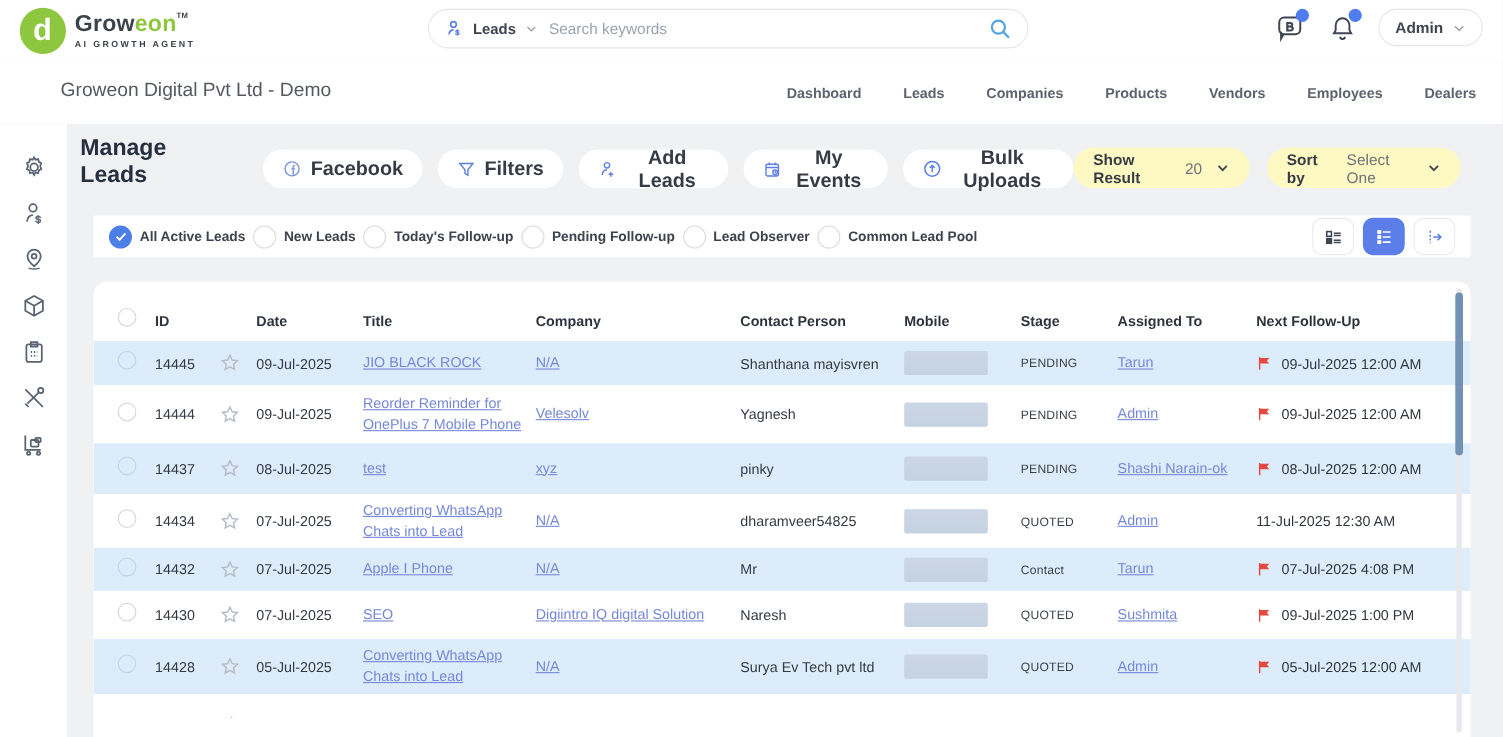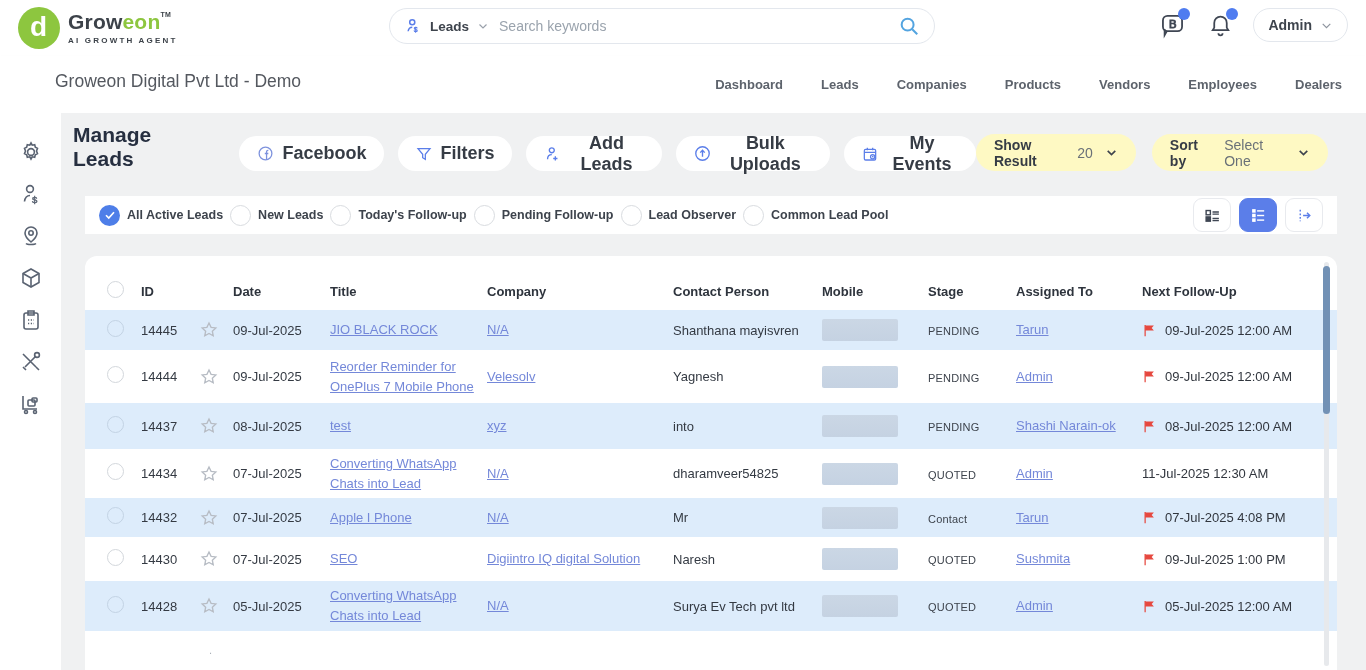--- a/index.html
+++ b/index.html
@@ -233,37 +233,37 @@
             <svg width="17" height="17" viewBox="0 0 24 24" fill="none" stroke="#5b7ee9" stroke-width="1.9">
               <circle cx="11" cy="7.5" r="3.5"></circle>
               <path d="M5 20 c 0-4 2.5-6.5 6-6.5"></path>
               <path d="M16 16 v 6 M13 19 h 6"></path>
             </svg>
           </span>
           <span>Add Leads</span>
         </button>
         <button class="pill">
           <span class="picon">
-            <svg width="17" height="17" viewBox="0 0 24 24" fill="none" stroke="#5b7ee9" stroke-width="1.9">
-              <circle cx="12" cy="12" r="9.5"></circle>
-              <path d="M12 16.5 V 8 M8.8 10.8 L 12 7.5 L 15.2 10.8"></path>
-            </svg>
-          </span>
-          <span>Bulk Uploads</span>
-        </button>
-        <button class="pill">
-          <span class="picon">
             <svg width="16" height="16" viewBox="0 0 24 24" fill="none" stroke="#5b7ee9" stroke-width="1.9">
               <rect x="3.5" y="5" width="17" height="16" rx="2"></rect>
               <path d="M3.5 9.5 H 20.5 M8 2.5 V 6.5 M16 2.5 V 6.5"></path>
               <circle cx="16" cy="16" r="3.2"></circle>
               <path d="M16 14.5 V 16 L 17.2 16.8"></path>
             </svg>
           </span>
           <span>My Events</span>
+        </button>
+        <button class="pill">
+          <span class="picon">
+            <svg width="17" height="17" viewBox="0 0 24 24" fill="none" stroke="#5b7ee9" stroke-width="1.9">
+              <circle cx="12" cy="12" r="9.5"></circle>
+              <path d="M12 16.5 V 8 M8.8 10.8 L 12 7.5 L 15.2 10.8"></path>
+            </svg>
+          </span>
+          <span>Bulk Uploads</span>
         </button>
       </div>
     <div class="right-pills">
       <div class="sel-pill">
         <span class="lab">Show Result</span>
         <span class="val">20</span>
         <span class="chev">
           <svg width="13" height="13" viewBox="0 0 24 24" fill="none" stroke="#3e444d" stroke-width="3">
               <path d="M5 9 L 12 16 L 19 9"></path>
             </svg>
@@ -412,21 +412,21 @@
           <div class="c-radio"><span class="rradio" style="display:inline-block"></span></div>
           <div class="c-id cell-txt">14437</div>
           <div class="c-star">
             <svg width="20" height="20" viewBox="0 0 24 24" fill="none" stroke="#b7bcc4" stroke-width="1.6">
               <path d="M12 3.6 l 2.5 5.2 5.7.7 -4.2 3.9 1.1 5.6 -5.1-2.8 -5.1 2.8 1.1-5.6 -4.2-3.9 5.7-.7 Z"></path>
             </svg>
           </div>
           <div class="c-date cell-txt">08-Jul-2025</div>
           <div class="c-title"><span class="link">test</span></div>
           <div class="c-company"><span class="link">xyz</span></div>
-          <div class="c-contact cell-txt">into</div>
+          <div class="c-contact cell-txt">pinky</div>
           <div class="c-mobile">
             <div class="blurbox"></div>
           </div>
           <div class="c-stage"><span class="stage-txt">PENDING</span></div>
           <div class="c-assigned"><span class="link">Shashi Narain-ok</span></div>
           <div class="c-follow">
             <span class="flag">
               <svg width="15" height="15" viewBox="0 0 24 24">
                 <path d="M5 21 V 3" stroke="#e6483f" stroke-width="2"></path>
                 <path d="M5 4 H 19 L 15.5 8 L 19 12 H 5 Z" fill="#e6483f"></path>

